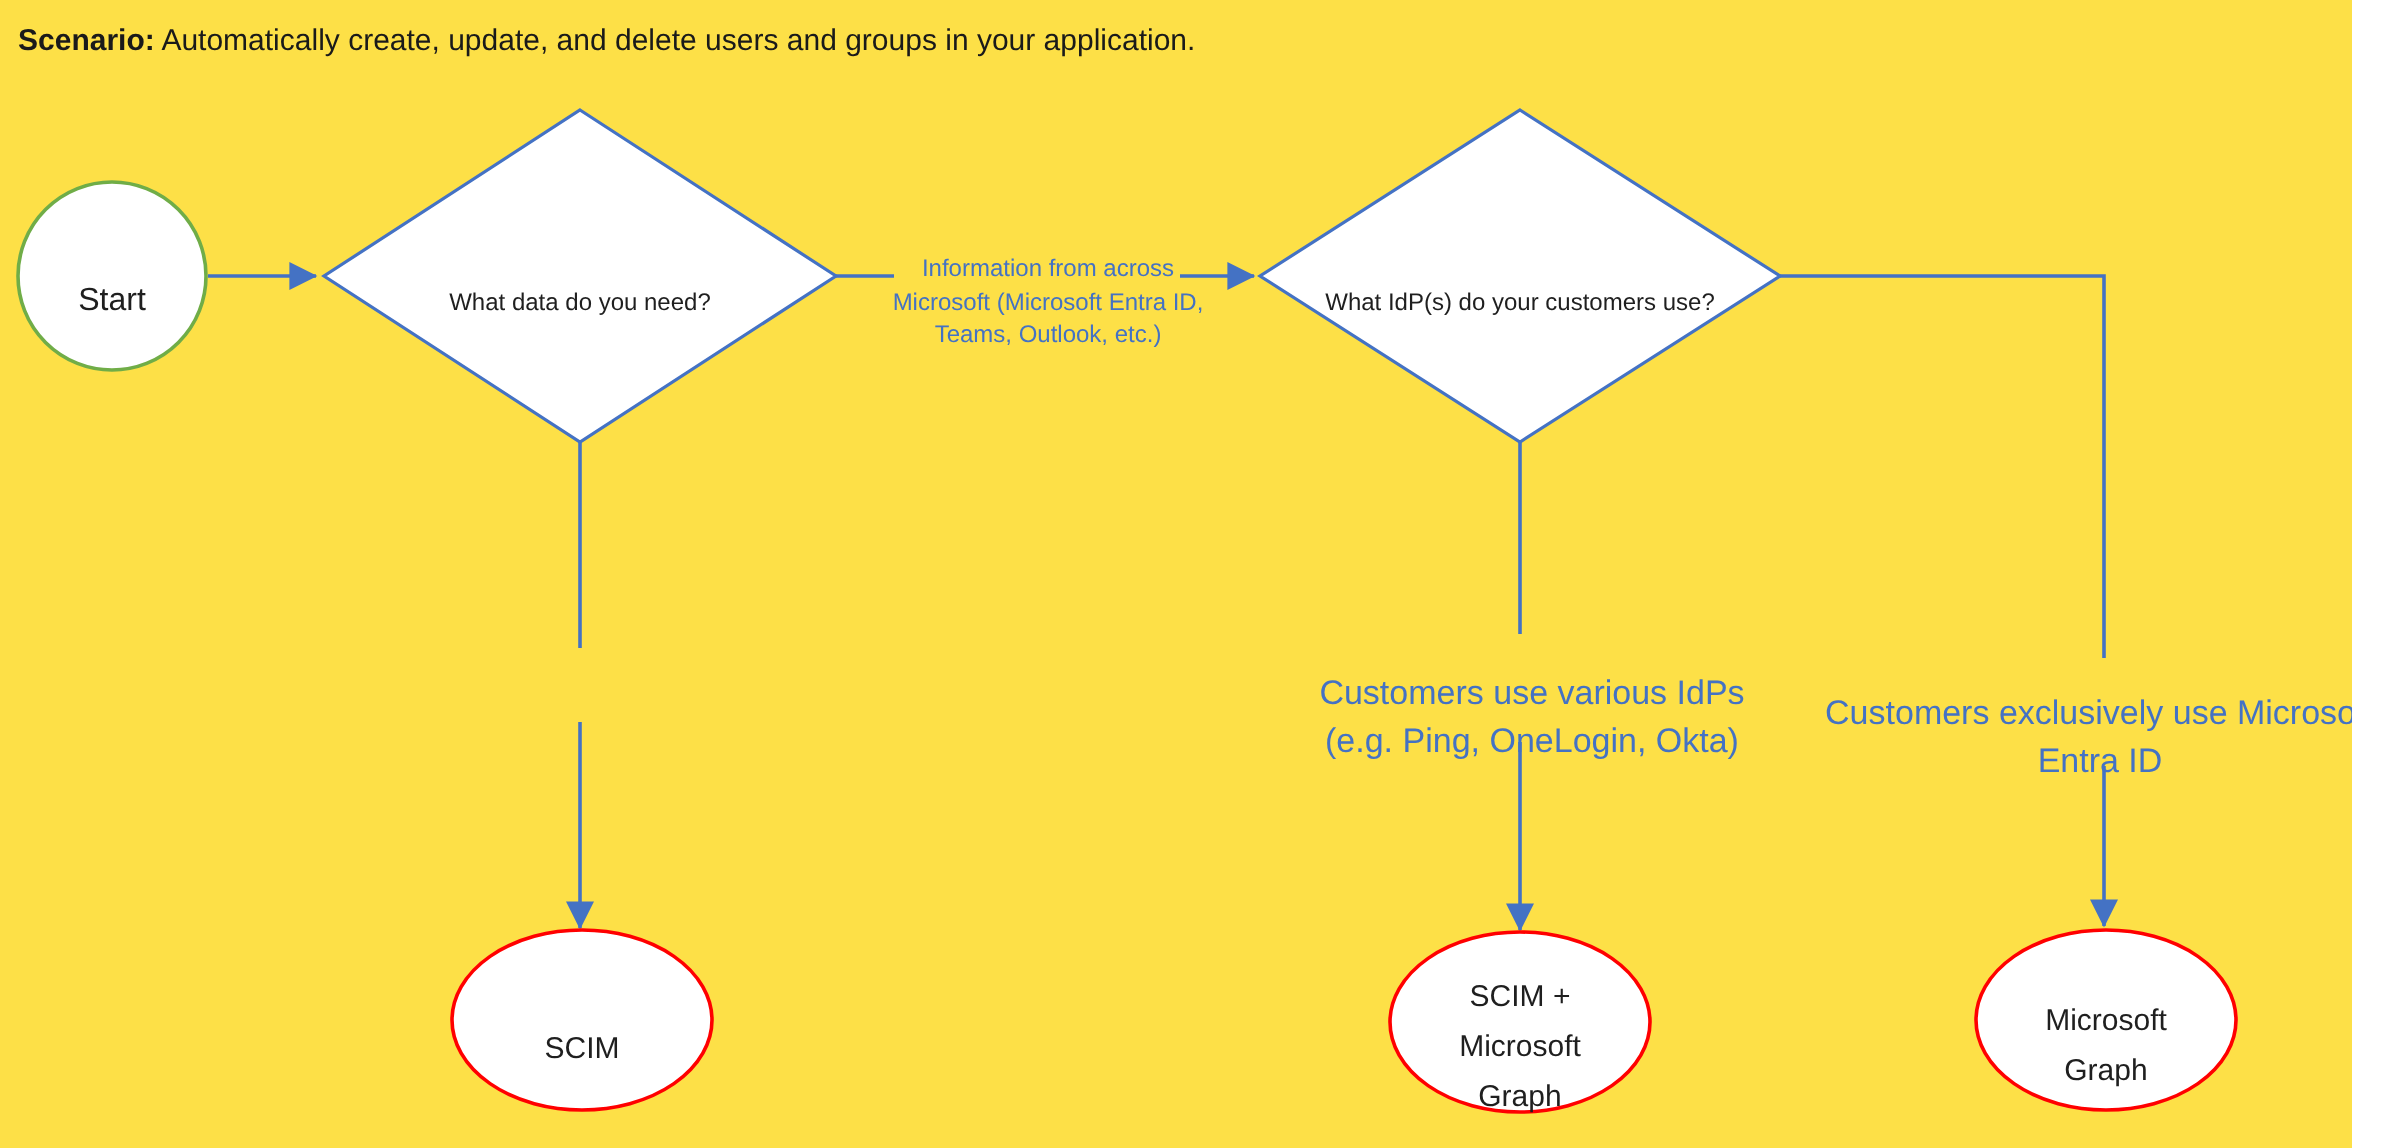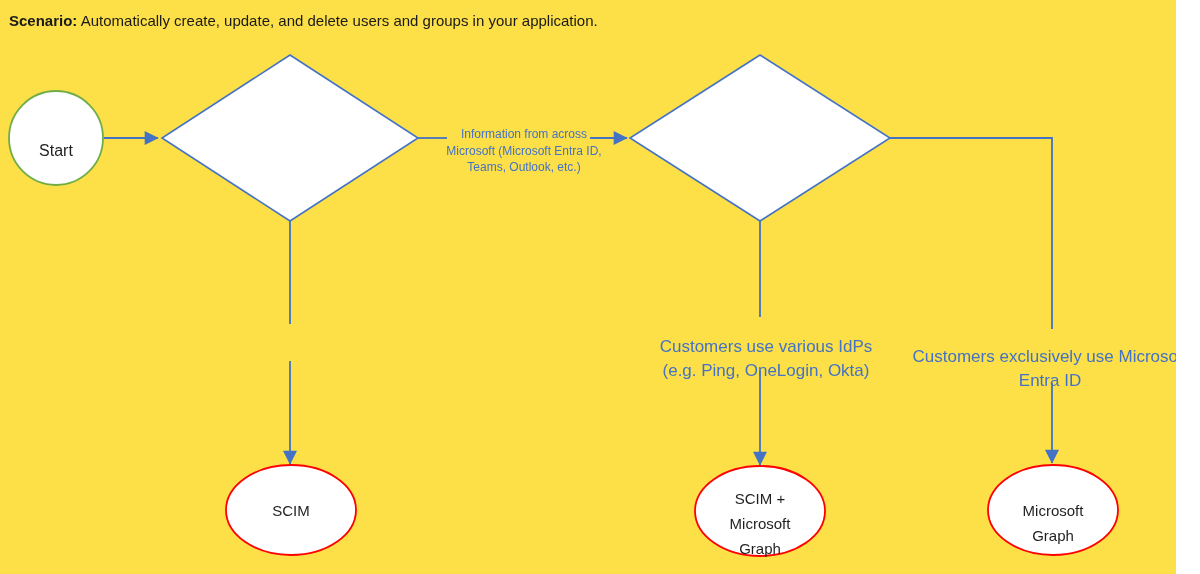--- a/index.html
+++ b/index.html
@@ -98,23 +98,25 @@
 
     <ellipse cx="760" cy="511" rx="65" ry="45" fill="#ffffff" stroke="#FF0000" stroke-width="1.8"></ellipse>
 
     <ellipse cx="1053" cy="510" rx="65" ry="45" fill="#ffffff" stroke="#FF0000" stroke-width="1.8"></ellipse>
   </svg>
 
   <div class="title"><span class="bold">Scenario:</span><span> Automatically create, update, and delete users and groups in your application.</span></div>
 
   <div class="lbl start-txt" style="left:6px; top:129px; width:100px;">Start</div>
 
+  <div class="lbl node-txt" style="left:190px; top:131px; width:200px;">What data do you need?</div>
 
+  <div class="lbl node-txt" style="left:630px; top:131px; width:260px;">What IdP(s) do your customers use?</div>
 
-  <div class="lbl outcome-txt" style="left:221px; top:485px; width:140px;">SCIM</div>
+  <div class="lbl outcome-txt" style="left:221px; top:499px; width:140px;">SCIM</div>
 
   <div class="lbl outcome-txt" style="left:690px; top:473px; width:140px;">SCIM +
 Microsoft
 Graph</div>
 
   <div class="lbl outcome-txt" style="left:983px; top:485px; width:140px;">Microsoft
 Graph</div>
 
   <div class="lbl blue-sm" style="left:412px; top:113px; width:224px;">Information from across
 Microsoft (Microsoft Entra ID,

